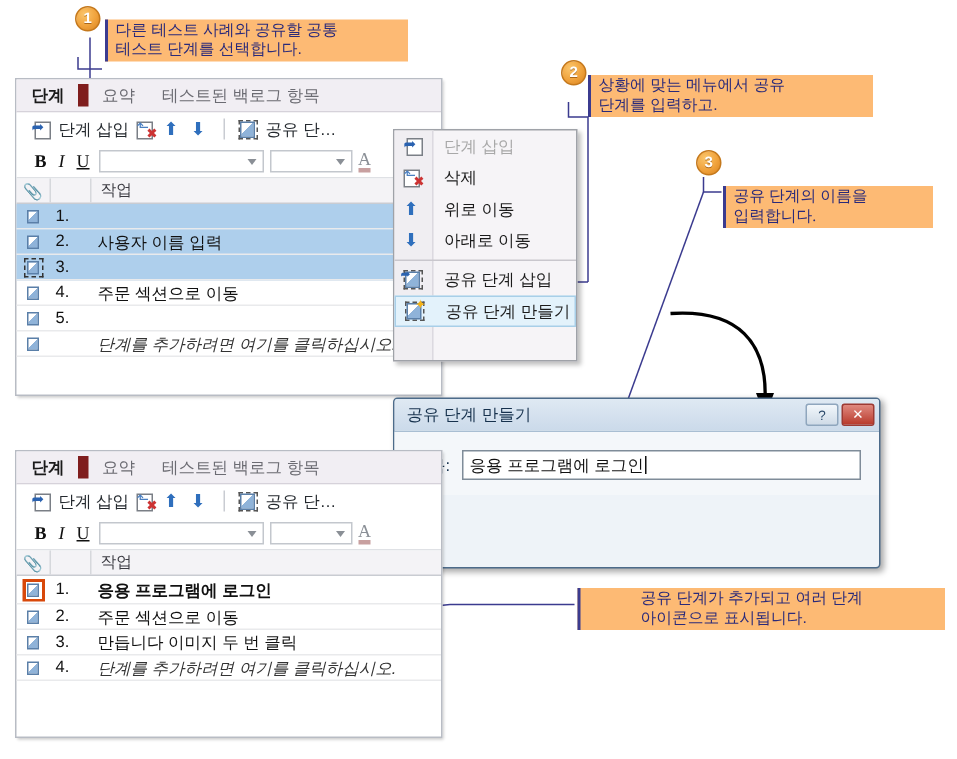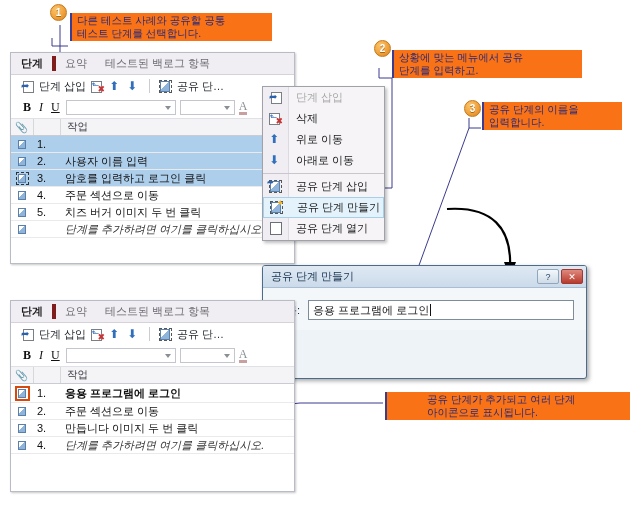--- a/index.html
+++ b/index.html
@@ -3,42 +3,42 @@
 <meta charset="utf-8">
 <style>
   html,body{margin:0;padding:0;}
   body{
     width:638px;height:506px;background:#ffffff;position:relative;overflow:hidden;
     font-family:"Liberation Sans","DejaVu Sans",sans-serif;font-size:11px;color:#000;
   }
 
   
   .callout-text{
-    position:absolute;background:#f97316;color:#2a2a7a;font-size:10.5px;line-height:13px;
+    position:absolute;background:#fdba74;color:#2a2a7a;font-size:10.5px;line-height:13px;
     padding:1px 3px 1px 5px;border-left:2px solid #3b3b8f;white-space:pre;
   }
   .num-badge{
     position:absolute;width:17px;height:17px;border-radius:50%;
     background:radial-gradient(circle at 35% 30%, #fbc56b 0%, #f0a23c 55%, #d8821f 100%);
     border:1px solid #c4781c;color:#fff;font-size:10px;font-weight:bold;
     display:flex;align-items:center;justify-content:center;box-sizing:border-box;
     text-shadow:0 1px 0 rgba(120,60,0,.6);
   }
 
   
   .panel{
     position:absolute;background:#ffffff;border:1px solid #b8bcc4;
     box-shadow:1px 1px 2px rgba(0,0,0,.22);box-sizing:border-box;
   }
   .tabstrip{
     height:22px;background:#f1eef3;border-bottom:1px solid #d6d2da;
     display:flex;align-items:center;padding-left:8px;box-sizing:border-box;
   }
   .tab{font-size:11px;color:#6b6b72;padding:0 9px;white-space:nowrap;}
-  .tab.active{color:#1a1a1a;font-weight:bold;border-right:4px solid #7f1d1d;padding-left:2px;}
+  .tab.active{color:#1a1a1a;font-weight:bold;border-right:7px solid #7f1d1d;padding-left:2px;}
   .toolbar{
     height:22px;background:#ffffff;display:flex;align-items:center;
     padding-left:10px;gap:5px;box-sizing:border-box;
   }
   .tb-label{font-size:11px;color:#24292e;white-space:nowrap;}
   .tb-sep{width:1px;height:14px;background:#c9ccd2;margin:0 4px;}
   .fmtbar{
     height:22px;background:#ffffff;display:flex;align-items:center;
     padding-left:10px;gap:4px;box-sizing:border-box;border-bottom:1px solid #dfe1e5;
   }
@@ -174,21 +174,21 @@
 
 <div class="num-badge" style="left:50px;top:4px;">1</div>
 <div class="callout-text" style="left:70px;top:13px;width:192px;">다른 테스트 사례와 공유할 공통
 테스트 단계를 선택합니다.</div>
 
 <div class="num-badge" style="left:374px;top:40px;">2</div>
 <div class="callout-text" style="left:392px;top:50px;width:180px;">상황에 맞는 메뉴에서 공유
 단계를 입력하고.</div>
 
 <div class="num-badge" style="left:464px;top:100px;">3</div>
-<div class="callout-text" style="left:482px;top:102px;width:130px;">공유 단계의 이름을
+<div class="callout-text" style="left:482px;top:124px;width:130px;font-family:Liberation Serif, serif;">공유 단계의 이름을
 입력합니다.</div>
 
 <div class="callout-text" style="left:385px;top:392px;width:200px;padding-left:40px;">공유 단계가 추가되고 여러 단계
 아이콘으로 표시됩니다.</div>
 
 <div class="panel" style="left:10px;top:52px;width:285px;height:212px;">
 
   <div class="tabstrip">
     <div class="tab active">단계</div>
     <div class="tab">요약</div>
@@ -257,39 +257,37 @@
       <span class="sr-num">2.</span>
       <span class="sr-txt">사용자 이름 입력</span>
     </div>
     <div class="steprow sel">
       <span class="sr-icon">
           <span class="icn-step sel-box">
             <i></i>
           </span>
         </span>
       <span class="sr-num">3.</span>
-      <span class="sr-txt">암호를 입력하고 로그인 클릭</span>
     </div>
     <div class="steprow">
       <span class="sr-icon">
           <span class="icn-step">
             <i></i>
           </span>
         </span>
       <span class="sr-num">4.</span>
       <span class="sr-txt">주문 섹션으로 이동</span>
     </div>
     <div class="steprow">
       <span class="sr-icon">
           <span class="icn-step">
             <i></i>
           </span>
         </span>
       <span class="sr-num">5.</span>
-      <span class="sr-txt">치즈 버거 이미지 두 번 클릭</span>
     </div>
     <div class="steprow">
       <span class="sr-icon">
           <span class="icn-step">
             <i></i>
           </span>
         </span>
       <span class="sr-num"></span>
       <span class="sr-txt italic">단계를 추가하려면 여기를 클릭하십시오.</span>
     </div>
@@ -351,28 +349,20 @@
     <span class="ctx-ic">
       <span class="mi">
           <span class="dash"></span>
           <span class="shpg"></span>
           <span class="star">✦</span>
         </span>
     </span>
     <span class="ctx-lb">공유 단계 만들기</span>
   </div>
 
-  <div class="ctxitem">
-    <span class="ctx-ic">
-      <span class="mi">
-          <span class="pg" style="left:1px;right:auto;width:10px;height:11px;border-color:#6b7078;"></span>
-        </span>
-    </span>
-    <span class="ctx-lb">공유 단계 열기</span>
-  </div>
 </div>
 
 <div class="dlg" style="left:262px;top:265px;width:325px;height:114px;">
   <div class="dlg-tb">
     <span class="dlg-title">공유 단계 만들기</span>
     <span class="wbtn">?</span>
     <span class="wbtn close">✕</span>
   </div>
   <div class="dlg-body">
     <div class="fld-row">

